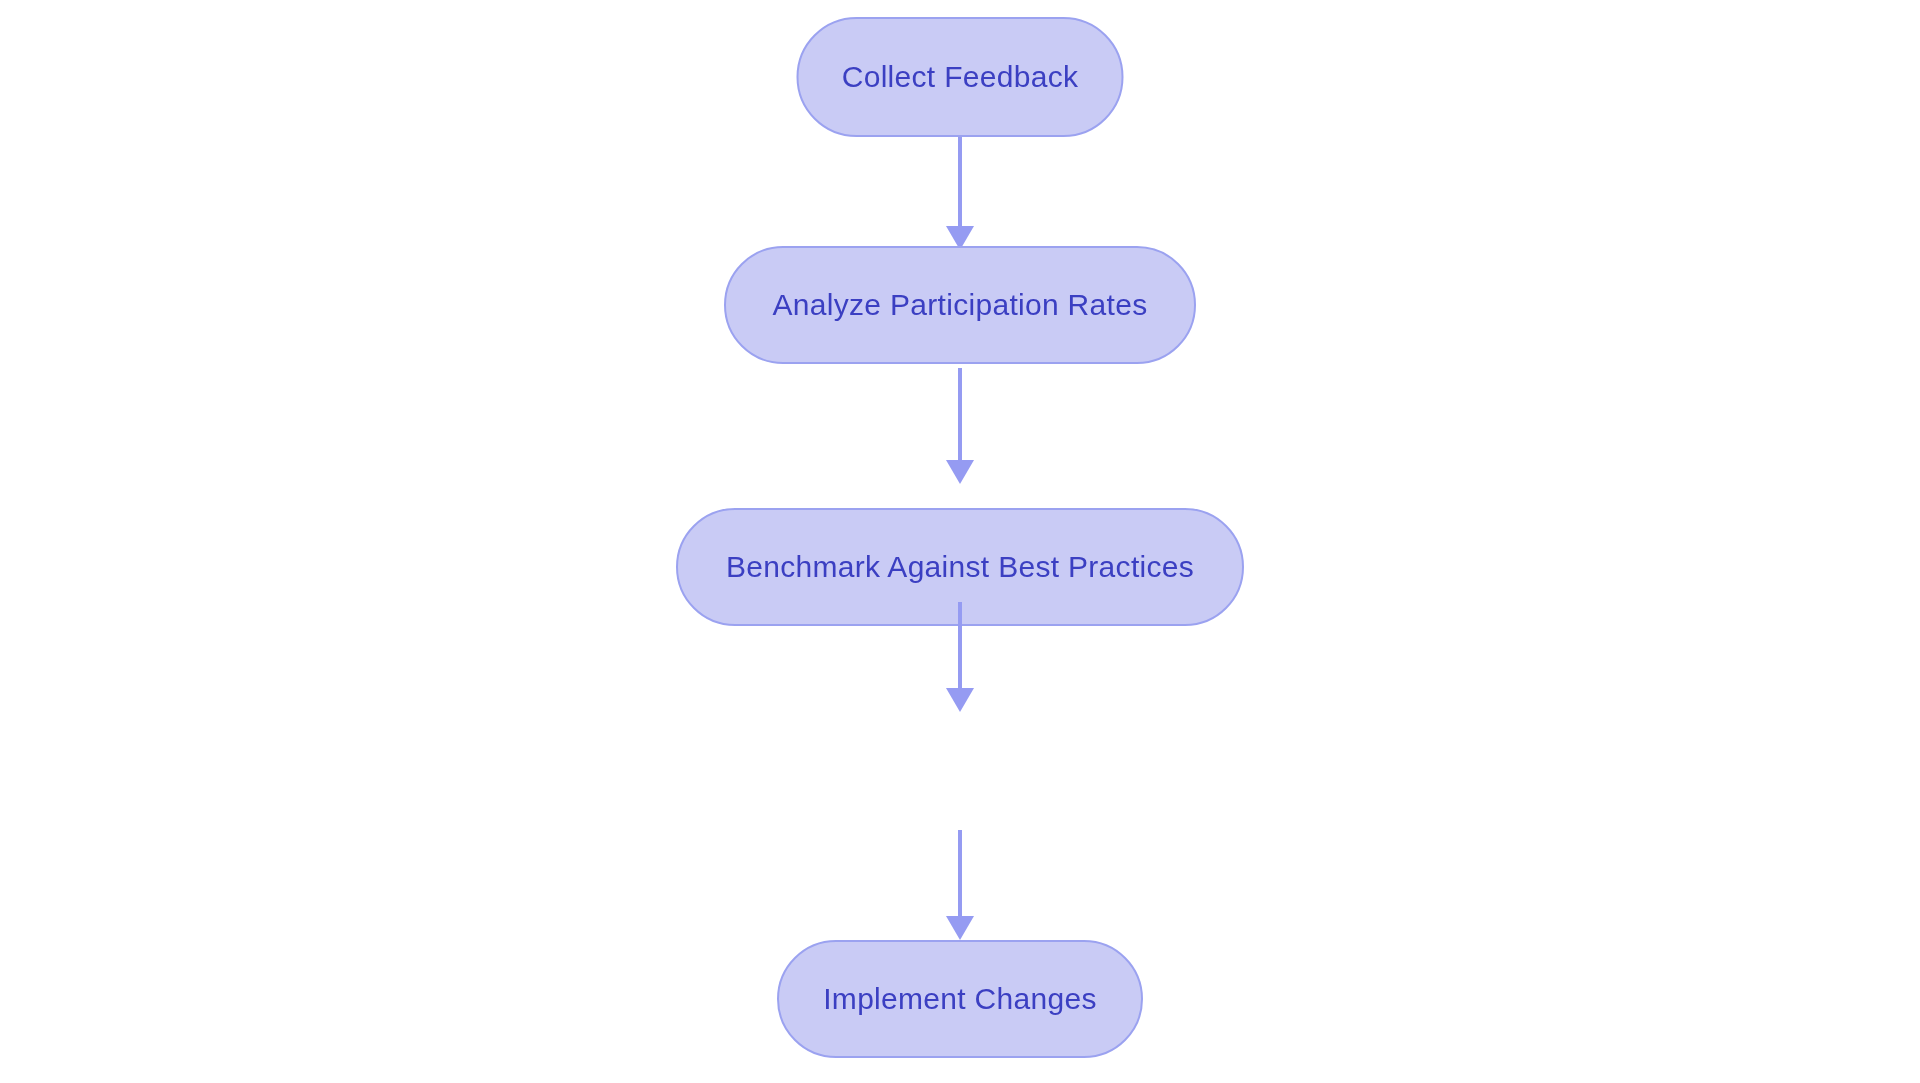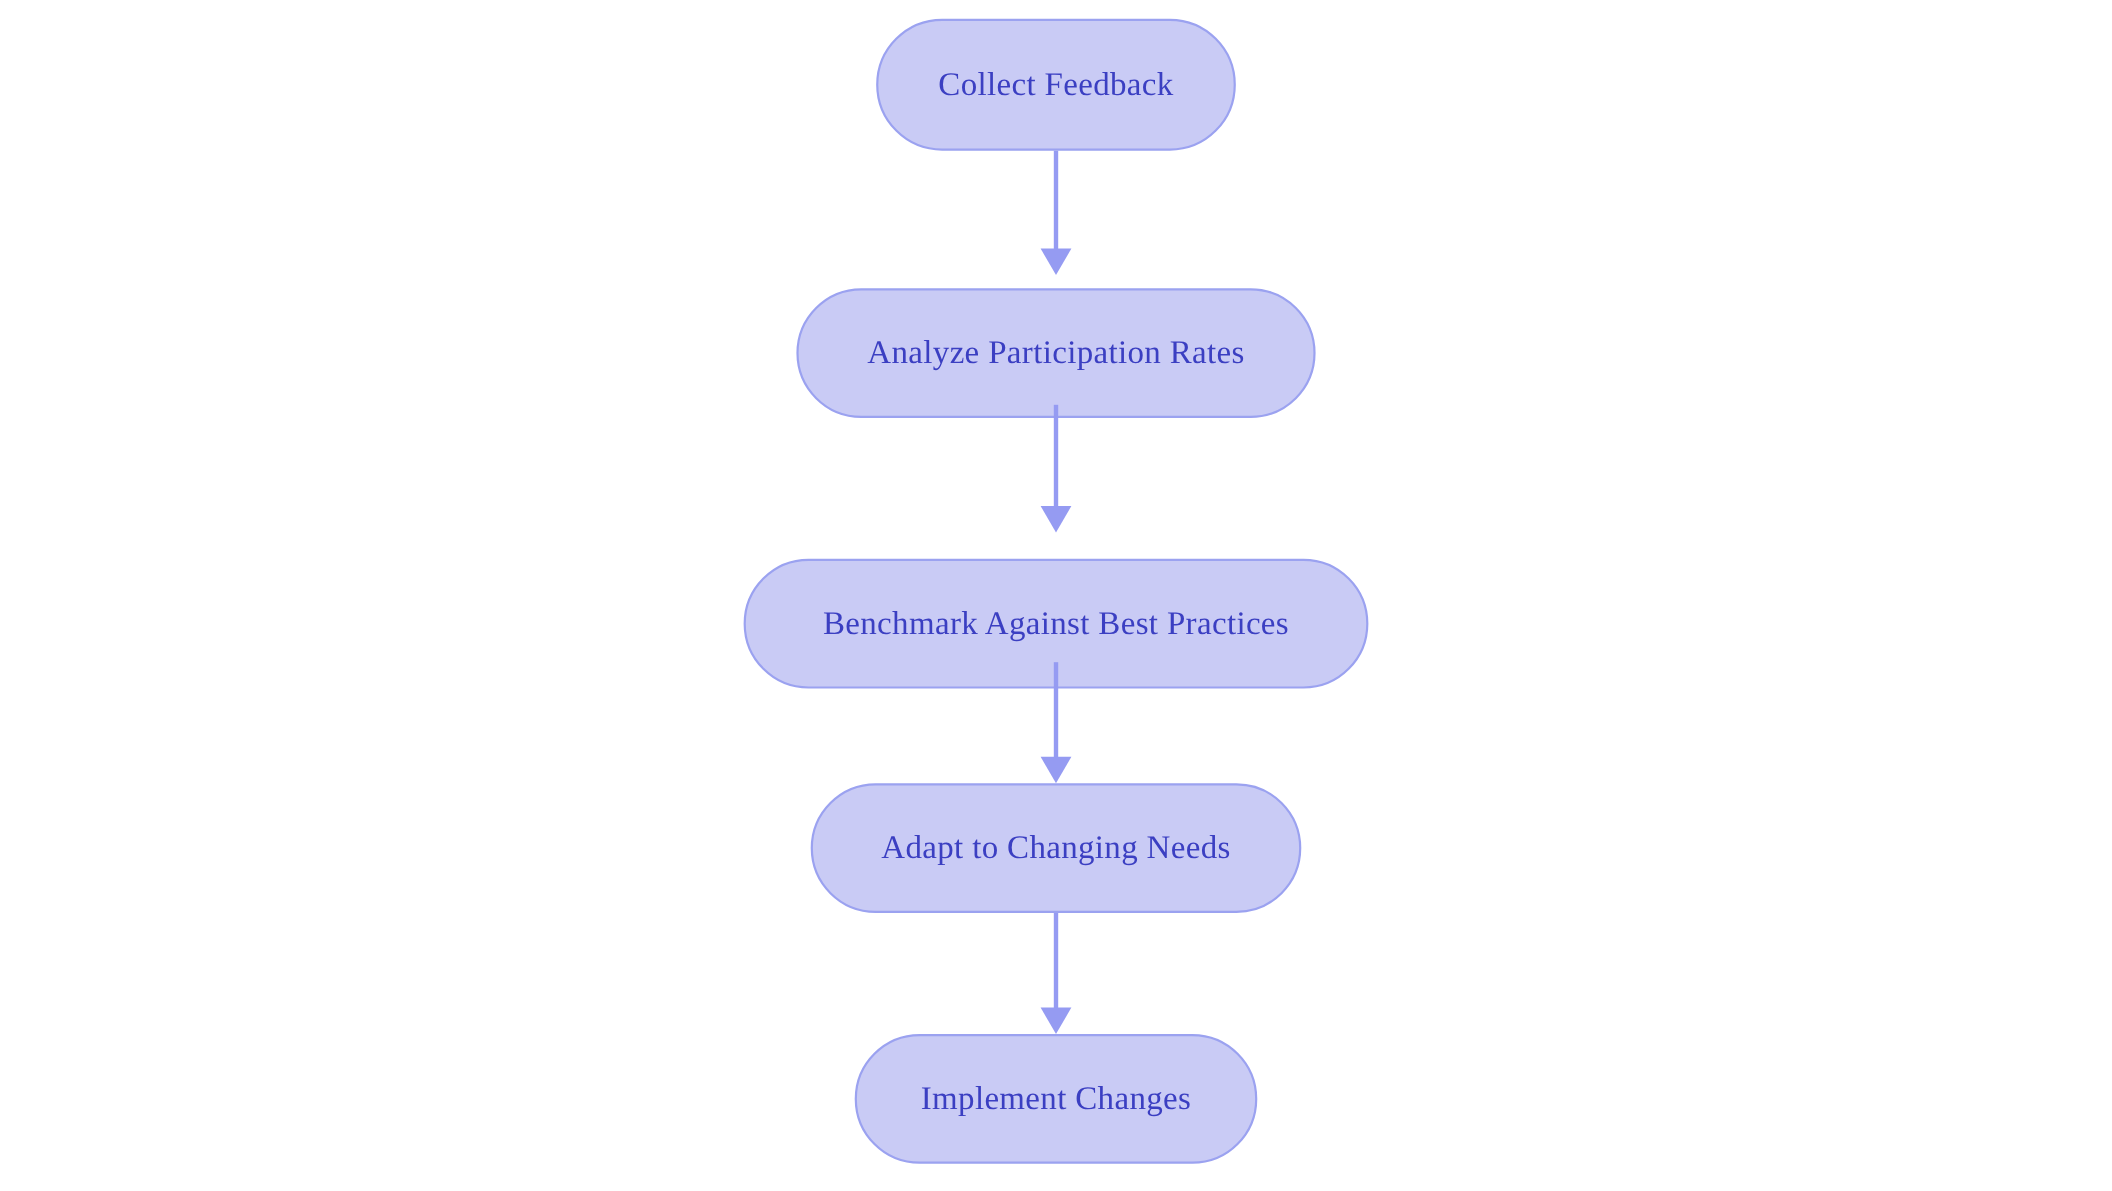--- a/index.html
+++ b/index.html
@@ -36,24 +36,23 @@
     justify-content: center;
     text-align: center;
   }
   .node-label {
     font-size: 30px;
     font-weight: 500;
     letter-spacing: 0.3px;
     color: var(--node-text);
     white-space: nowrap;
     padding: 0 40px;
-    font-family: Liberation Serif, serif;
   }
   .n1 { top: 17px;  width: 327px; height: 120px; }
-  .n2 { top: 262px; width: 472px; align-items: center; }
+  .n2 { top: 246px; width: 472px; align-items: center; }
   .n3 { top: 508px; width: 568px; }
   .n4 { top: 712px; width: 446px; }
   .n5 { top: 940px; width: 366px; }
 
   .arrow {
     position: absolute;
     left: 50%;
     transform: translateX(-50%);
     width: 30px;
   }
@@ -107,23 +106,20 @@
 
   <div class="node n3">
     <span class="node-label">Benchmark Against Best Practices</span>
   </div>
 
   <div class="arrow a3">
     <div class="arrow-line"></div>
     <div class="arrow-head"></div>
   </div>
 
-  <div class="node n4">
-    <span class="node-label">Adapt to Changing Needs</span>
-  </div>
 
   <div class="arrow a4">
     <div class="arrow-line"></div>
     <div class="arrow-head"></div>
   </div>
 
   <div class="node n5">
     <span class="node-label">Implement Changes</span>
   </div>
 

